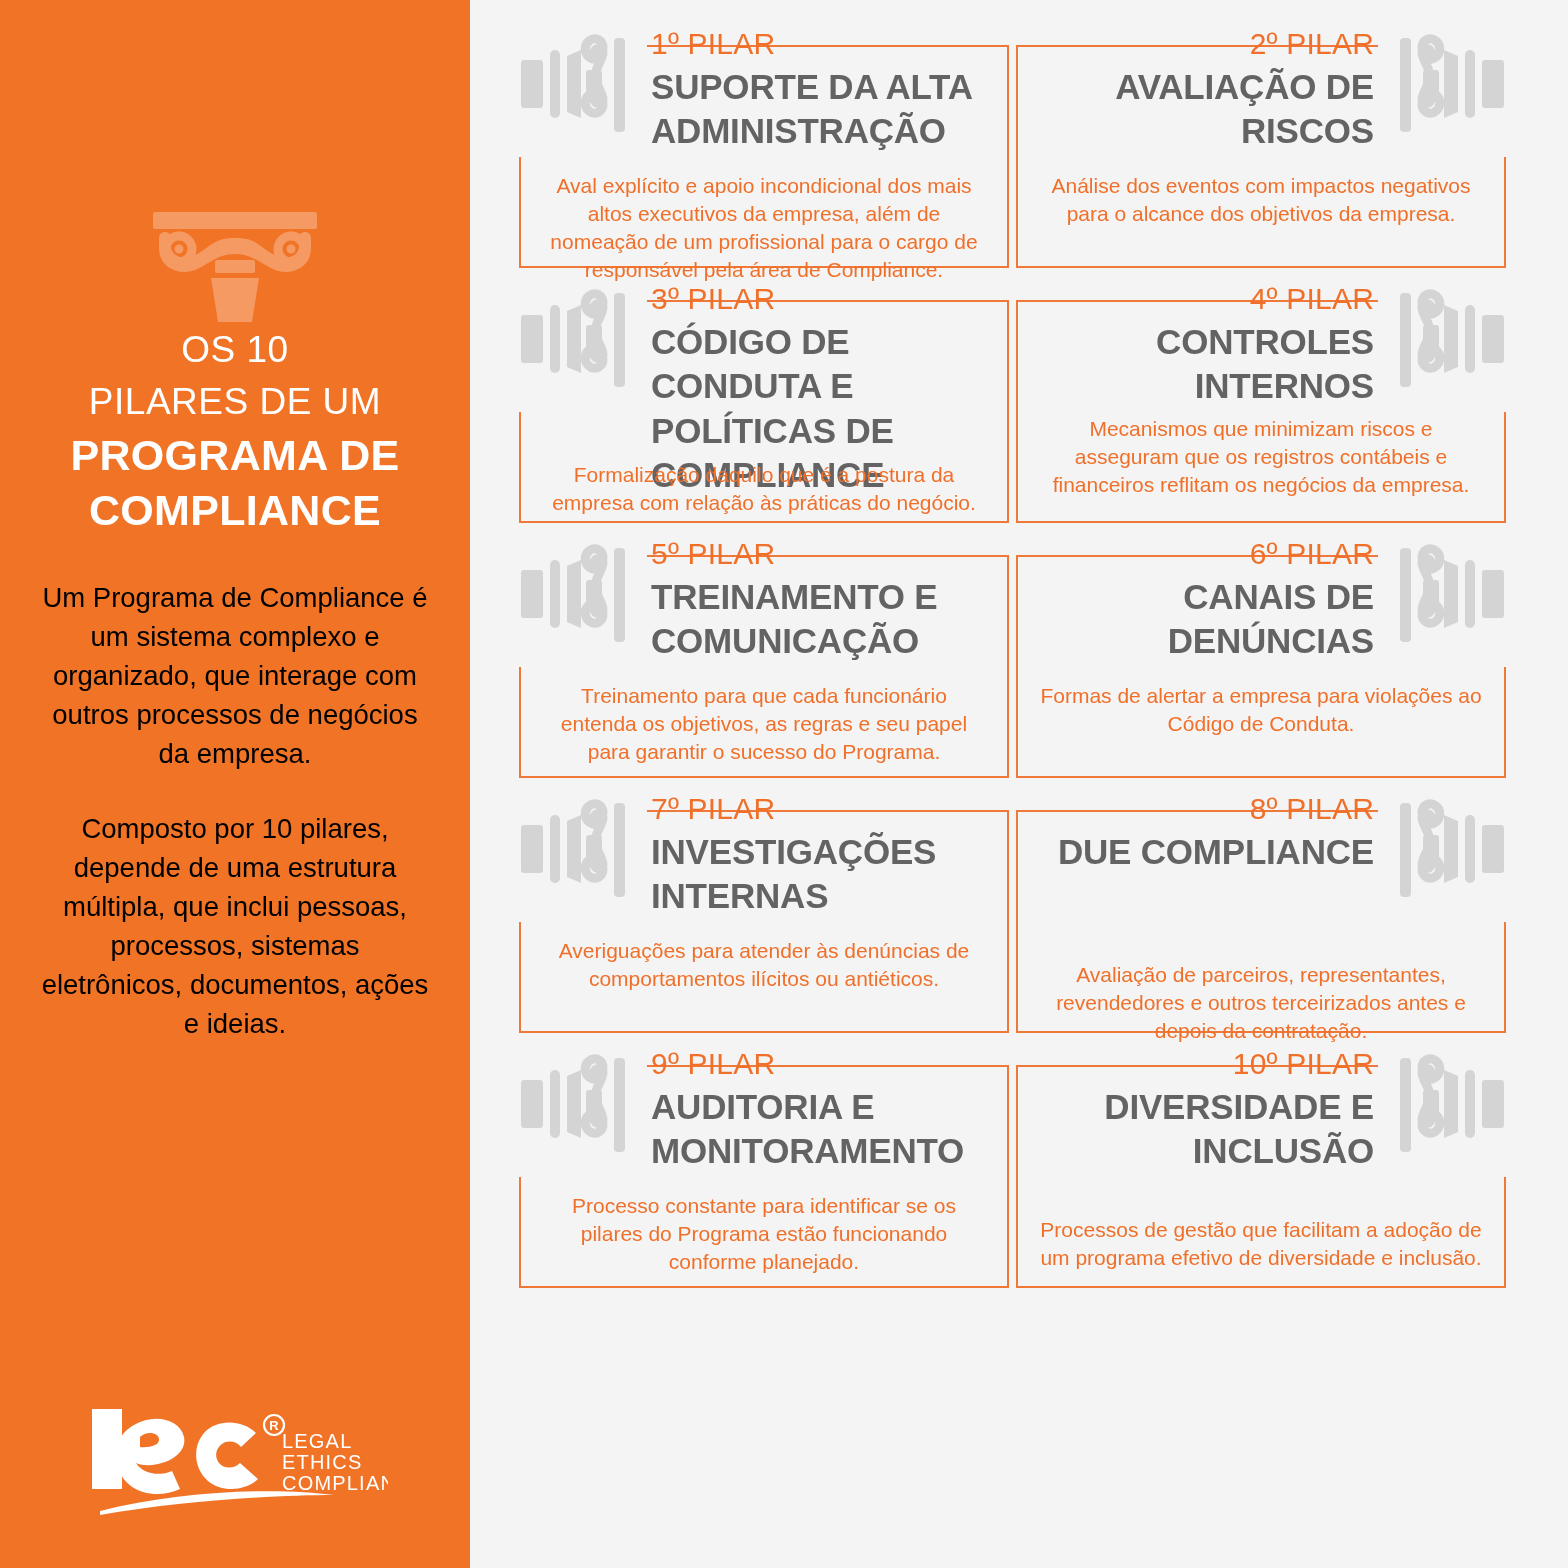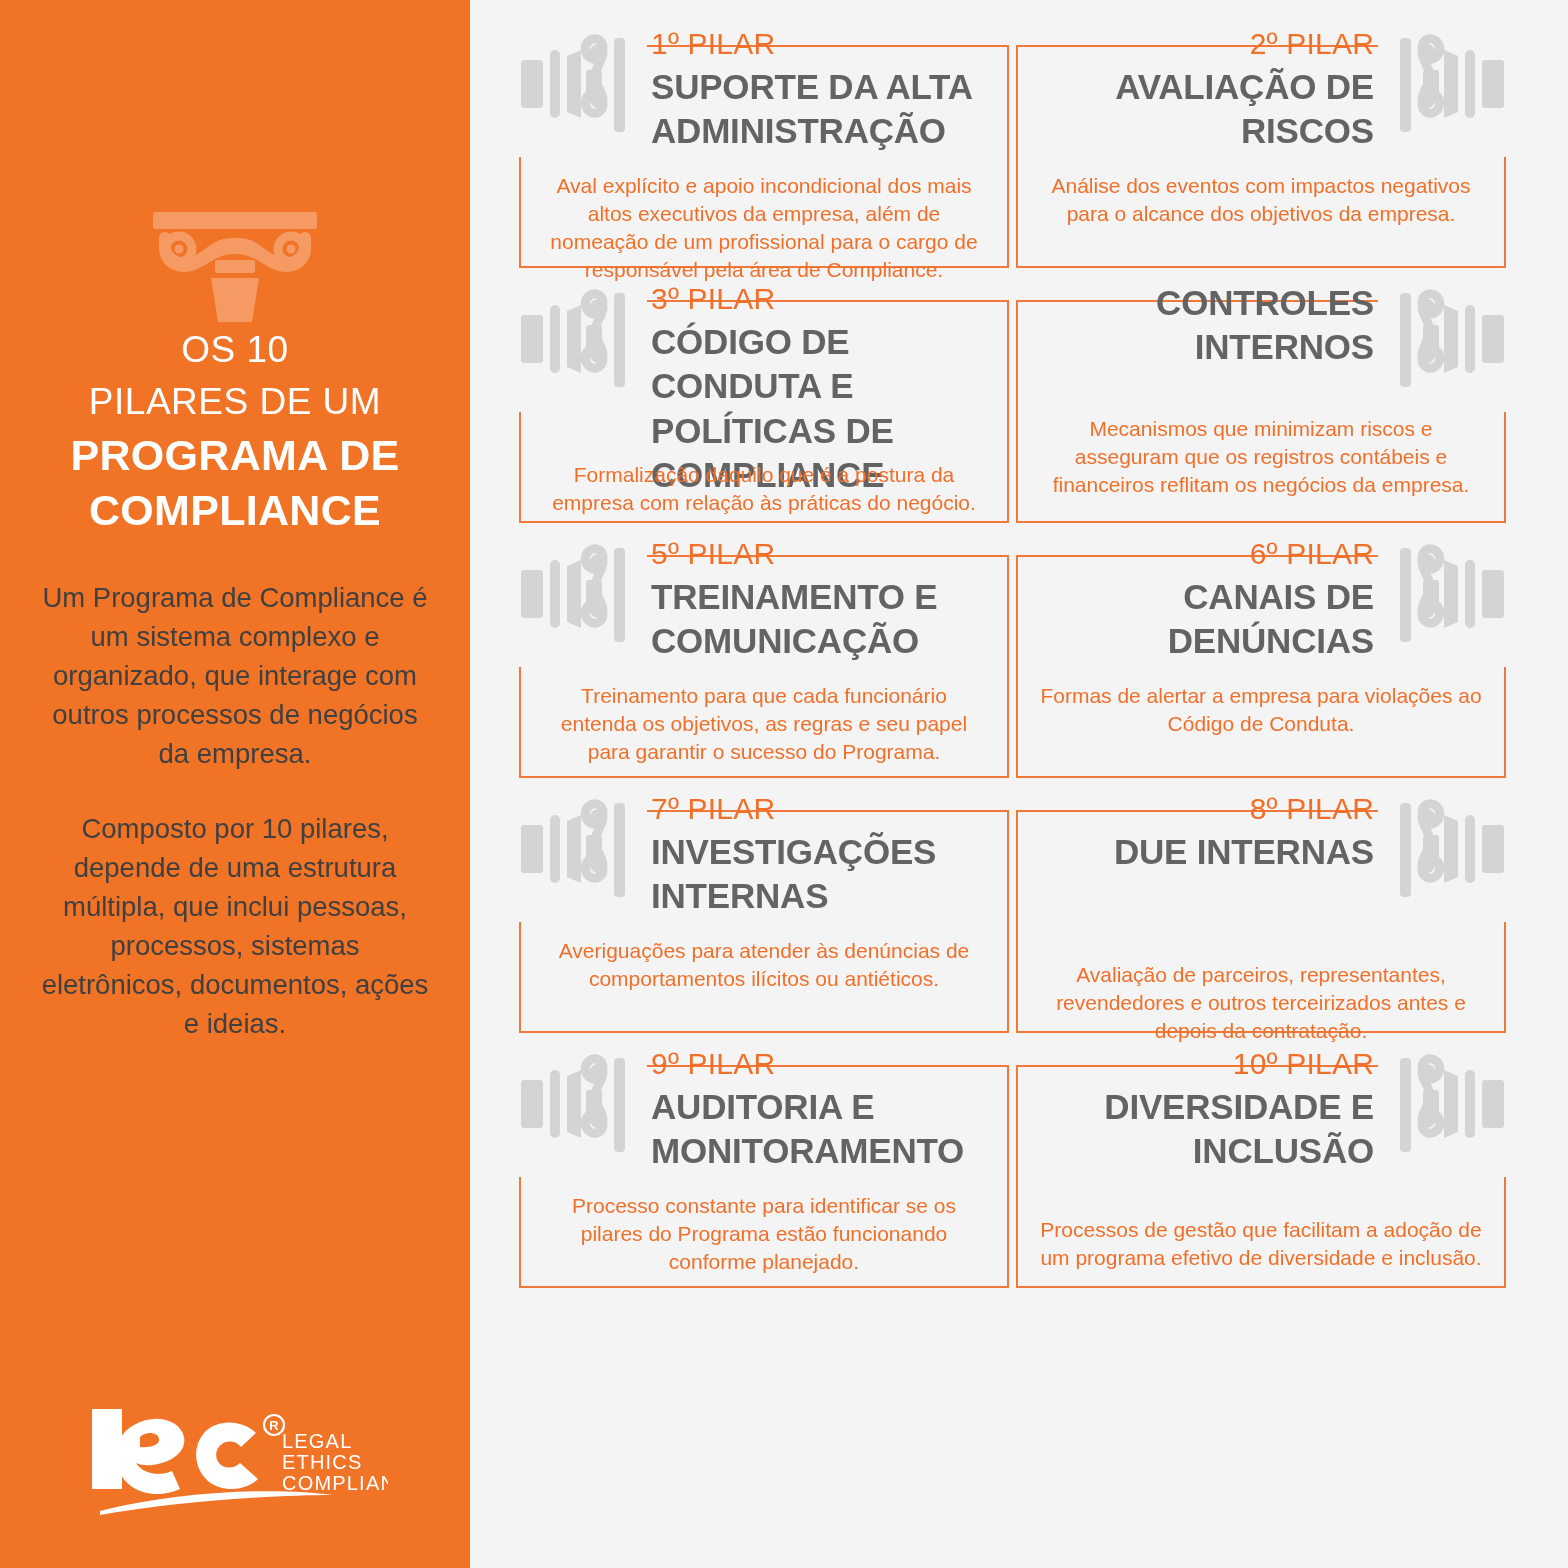--- a/index.html
+++ b/index.html
@@ -58,21 +58,21 @@
     font-size: 43px;
     font-weight: 700;
     letter-spacing: 0.3px;
     line-height: 1.28;
   }
 
   .sidebar-body {
     margin-top: 40px;
     width: 390px;
     text-align: center;
-    color: #404040;
+    color: #000000;
     font-size: 27.5px;
     font-weight: 300;
     line-height: 1.42;
   }
   .sidebar-body p + p { margin-top: 36px; }
 
   
   .lec-logo {
     position: absolute;
     left: 88px;
@@ -369,20 +369,21 @@
                 <rect x="95" y="12" width="11" height="94" rx="4"></rect>
                 <rect x="67" y="44" width="16" height="28" rx="3"></rect>
                 <path d="M84 22 C84 14 76 10 70 15 C65 19 65 27 70 31 C75 35 80 33 80 29
                          C80 26 77 25 75 26 C77 21 84 22 84 26 C84 34 76 42 76 50
                          C76 58 84 66 84 74 C84 78 77 79 75 74 C77 75 80 74 80 71
                          C80 67 75 65 70 69 C65 73 65 81 70 85 C76 90 84 86 84 78" fill="none" stroke="#d4d4d4" stroke-width="9" stroke-linecap="round" stroke-linejoin="round"></path>
               </g>
             </svg>
           </div>
           <div class="head-text">
+            <div class="pillar-number">4º PILAR</div>
             <div class="pillar-title">CONTROLES INTERNOS</div>
           </div>
         </div>
         <div class="card-desc">Mecanismos que minimizam riscos e asseguram que os registros contábeis e financeiros reflitam os negócios da empresa.</div>
       </div>
 
       <div class="card left head2">
         <div class="frame">
           <div class="frame-mask"></div>
           <div class="frame-side-mask"></div>
@@ -485,21 +486,21 @@
                 <rect x="67" y="44" width="16" height="28" rx="3"></rect>
                 <path d="M84 22 C84 14 76 10 70 15 C65 19 65 27 70 31 C75 35 80 33 80 29
                          C80 26 77 25 75 26 C77 21 84 22 84 26 C84 34 76 42 76 50
                          C76 58 84 66 84 74 C84 78 77 79 75 74 C77 75 80 74 80 71
                          C80 67 75 65 70 69 C65 73 65 81 70 85 C76 90 84 86 84 78" fill="none" stroke="#d4d4d4" stroke-width="9" stroke-linecap="round" stroke-linejoin="round"></path>
               </g>
             </svg>
           </div>
           <div class="head-text">
             <div class="pillar-number">8º PILAR</div>
-            <div class="pillar-title">DUE INTERNAS</div>
+            <div class="pillar-title">DUE COMPLIANCE</div>
           </div>
         </div>
         <div class="card-desc">Avaliação de parceiros, representantes, revendedores e outros terceirizados antes e depois da contratação.</div>
       </div>
 
       <div class="card left head2">
         <div class="frame">
           <div class="frame-mask"></div>
           <div class="frame-side-mask"></div>
         </div>

